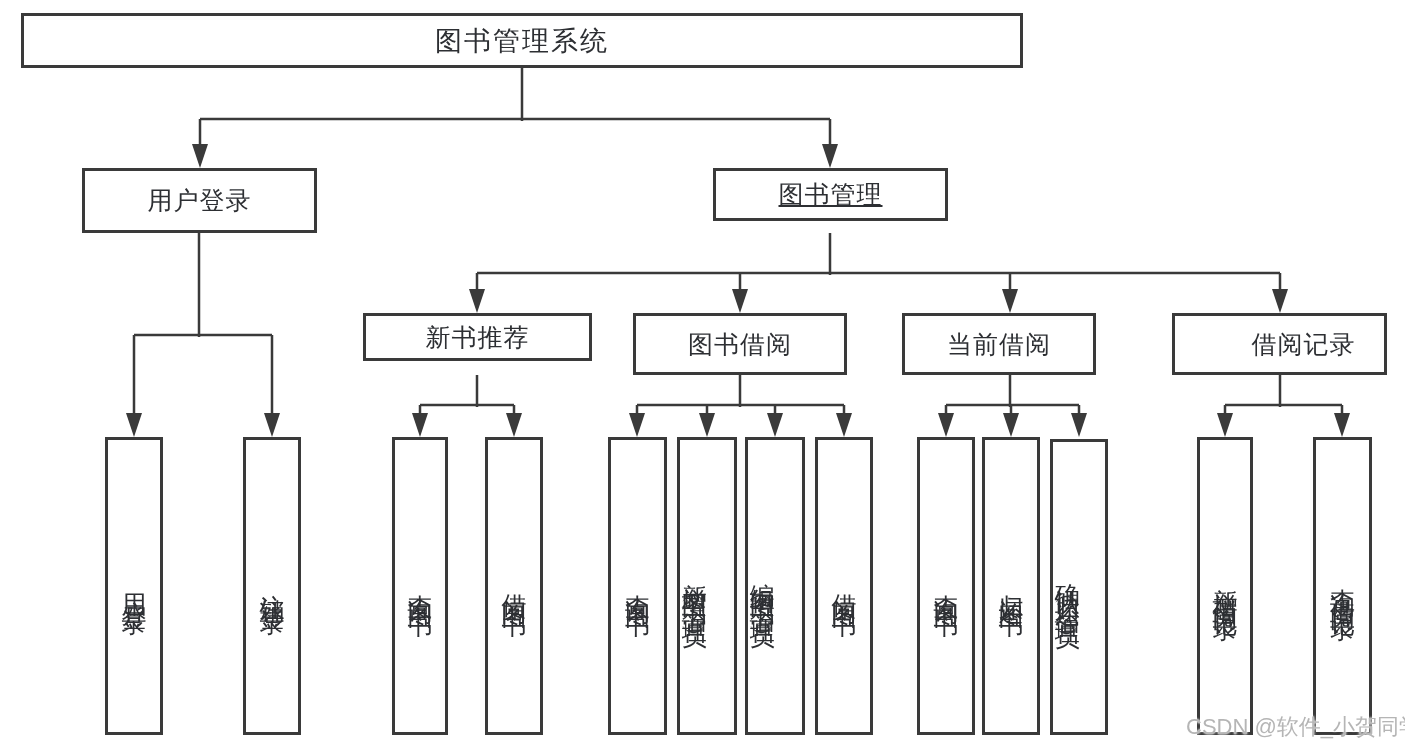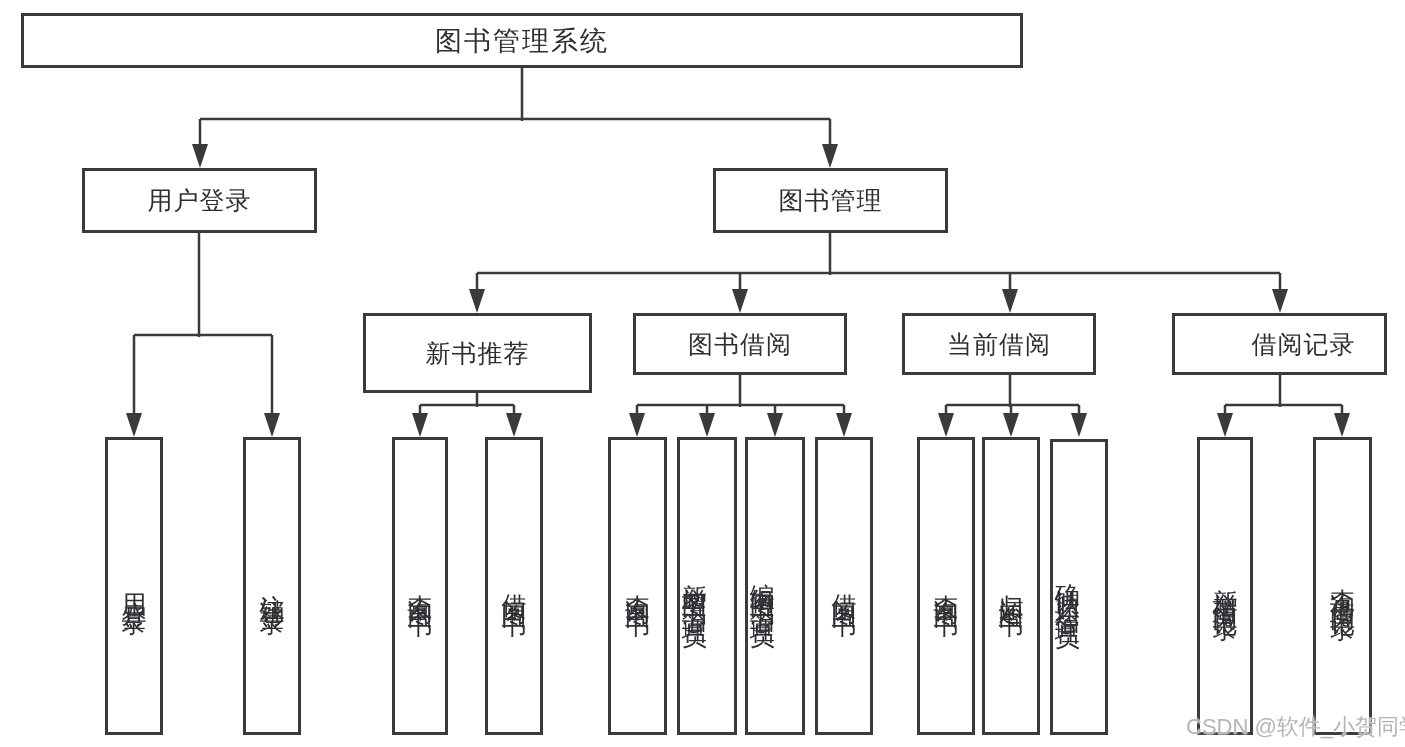--- a/index.html
+++ b/index.html
@@ -83,23 +83,23 @@
 
     <g>
       <path d="M1280 375 V407 M1225 405 H1342 M1225 405 V418 M1342 405 V418" stroke="#3a3a3a" stroke-width="2.5" fill="none"></path>
       <path d="M1225 437 l-8 -24 h16 z M1342 437 l-8 -24 h16 z" fill="#3a3a3a"></path>
     </g>
   </svg>
 
   <div class="node hbox root" style="left:21px;top:13px;width:1002px;height:55px;">图书管理系统</div>
 
   <div class="node hbox" style="left:82px;top:168px;width:235px;height:65px;">用户登录</div>
-  <div class="node hbox" style="left:713px;top:168px;width:235px;height:65px;">图书管理</div>
+  <div class="node hbox" style="left:713px;top:168px;width:235px;height:53px;text-decoration:underline;">图书管理</div>
 
-  <div class="node hbox" style="left:363px;top:313px;width:229px;height:80px;">新书推荐</div>
+  <div class="node hbox" style="left:363px;top:313px;width:229px;height:48px;">新书推荐</div>
   <div class="node hbox" style="left:633px;top:313px;width:214px;height:62px;">图书借阅</div>
   <div class="node hbox" style="left:902px;top:313px;width:194px;height:62px;">当前借阅</div>
   <div class="node hbox" style="left:1172px;top:313px;width:215px;height:62px;padding-left:48px;">借阅记录</div>
 
   <div class="node vbox" style="left:105px;top:437px;width:58px;height:298px;">
     <span class="vtext">用户登录</span>
   </div>
   <div class="node vbox" style="left:243px;top:437px;width:58px;height:298px;">
     <span class="vtext">注销登录</span>
   </div>

